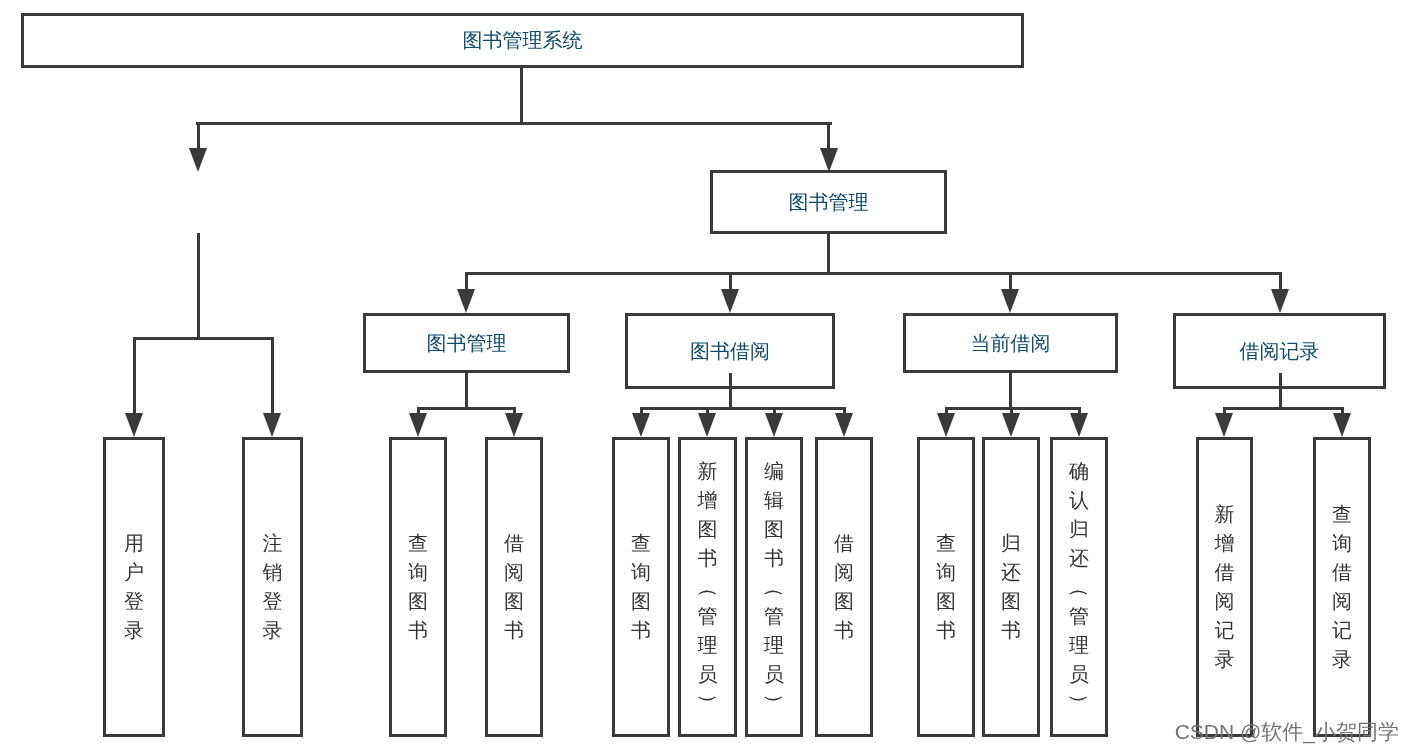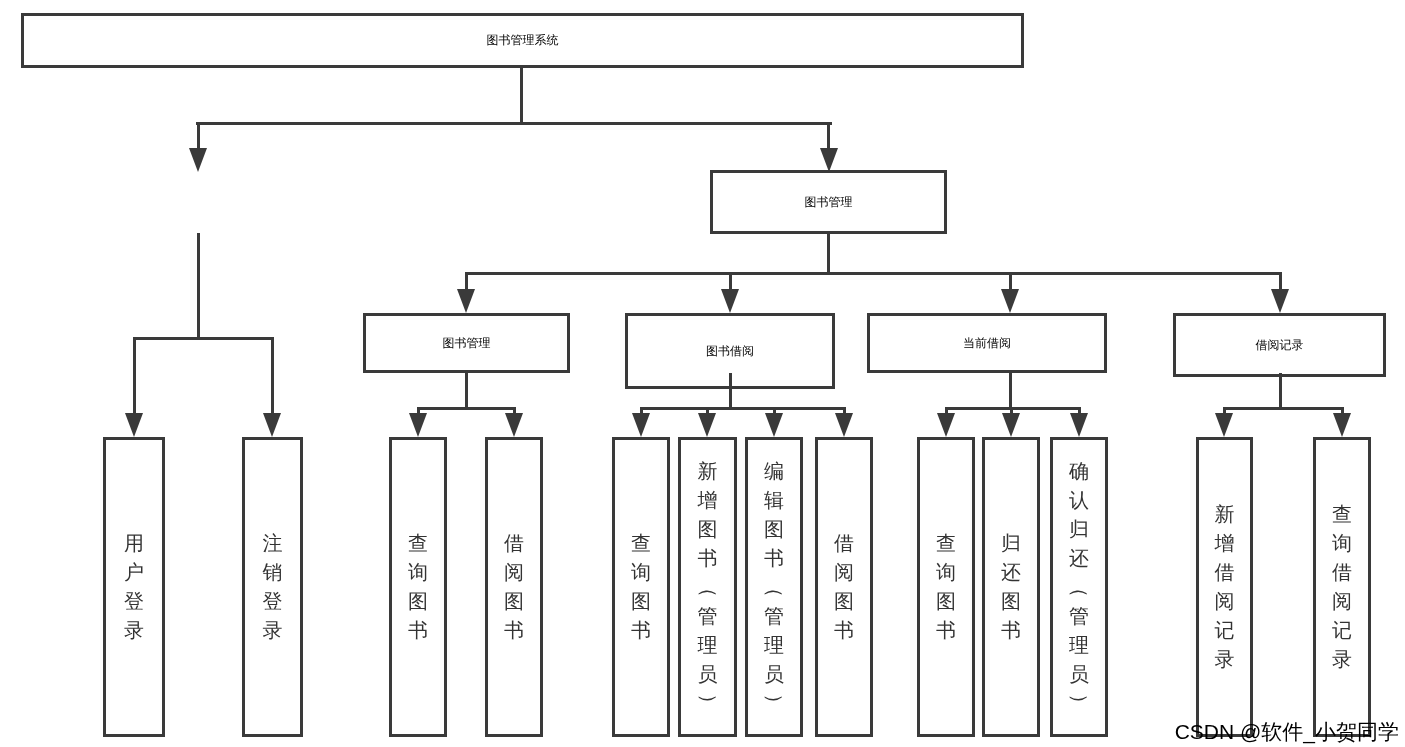--- a/index.html
+++ b/index.html
@@ -4,37 +4,37 @@
 <style>
   html,body { margin:0; padding:0; background:#ffffff; }
   .canvas {
     position:relative; width:1405px; height:747px; overflow:hidden;
     background:#ffffff; font-family:"Liberation Sans", sans-serif; color:#333333;
   }
   .box {
     position:absolute; background:#ffffff; border:3px solid #3a3a3a;
     box-sizing:border-box; display:flex; align-items:center; justify-content:center;
   }
-  .box .hlabel { font-size:12px; color:#000000; white-space:nowrap; }
+  .box .hlabel { font-size:20px; color:#0c4a6e; white-space:nowrap; }
   .vlabel {
     display:flex; flex-direction:column; align-items:center; justify-content:center;
     width:100%; height:100%;
   }
   .vchar { height:29px; line-height:29px; font-size:20px; color:#333333; text-align:center; }
   .vchar.rot { transform:rotate(90deg); }
   .vline { position:absolute; width:3px; background:#3a3a3a; }
   .hline { position:absolute; height:3px; background:#3a3a3a; }
   .arrow {
     position:absolute; width:0; height:0;
     border-left:9px solid transparent; border-right:9px solid transparent;
     border-top:24px solid #3a3a3a;
   }
   .watermark {
     position:absolute; right:6px; bottom:1px; font-size:21px;
-    color:#000000; z-index:5; white-space:nowrap;
+    color:#737373; z-index:5; white-space:nowrap;
   }
 </style>
 </head>
 <body>
 
 <div class="canvas">
 
   <div class="box" style="left:21px;top:13px;width:1003px;height:55px">
     <span class="hlabel">图书管理系统</span>
   </div>
@@ -45,25 +45,25 @@
   </div>
 
   <div class="box" style="left:363px;top:313px;width:207px;height:60px">
     <span class="hlabel">图书管理</span>
   </div>
 
   <div class="box" style="left:625px;top:313px;width:210px;height:76px">
     <span class="hlabel">图书借阅</span>
   </div>
 
-  <div class="box" style="left:867px;top:313px;width:240px;height:60px">
+  <div class="box" style="left:903px;top:313px;width:215px;height:60px">
     <span class="hlabel">当前借阅</span>
   </div>
 
-  <div class="box" style="left:1173px;top:313px;width:213px;height:64px">
+  <div class="box" style="left:1173px;top:313px;width:213px;height:76px">
     <span class="hlabel">借阅记录</span>
   </div>
 
   <div class="box" style="left:103px;top:437px;width:62px;height:300px">
     <span class="vlabel">
         <span class="vchar">用</span>
         <span class="vchar">户</span>
         <span class="vchar">登</span>
         <span class="vchar">录</span>
       </span>

